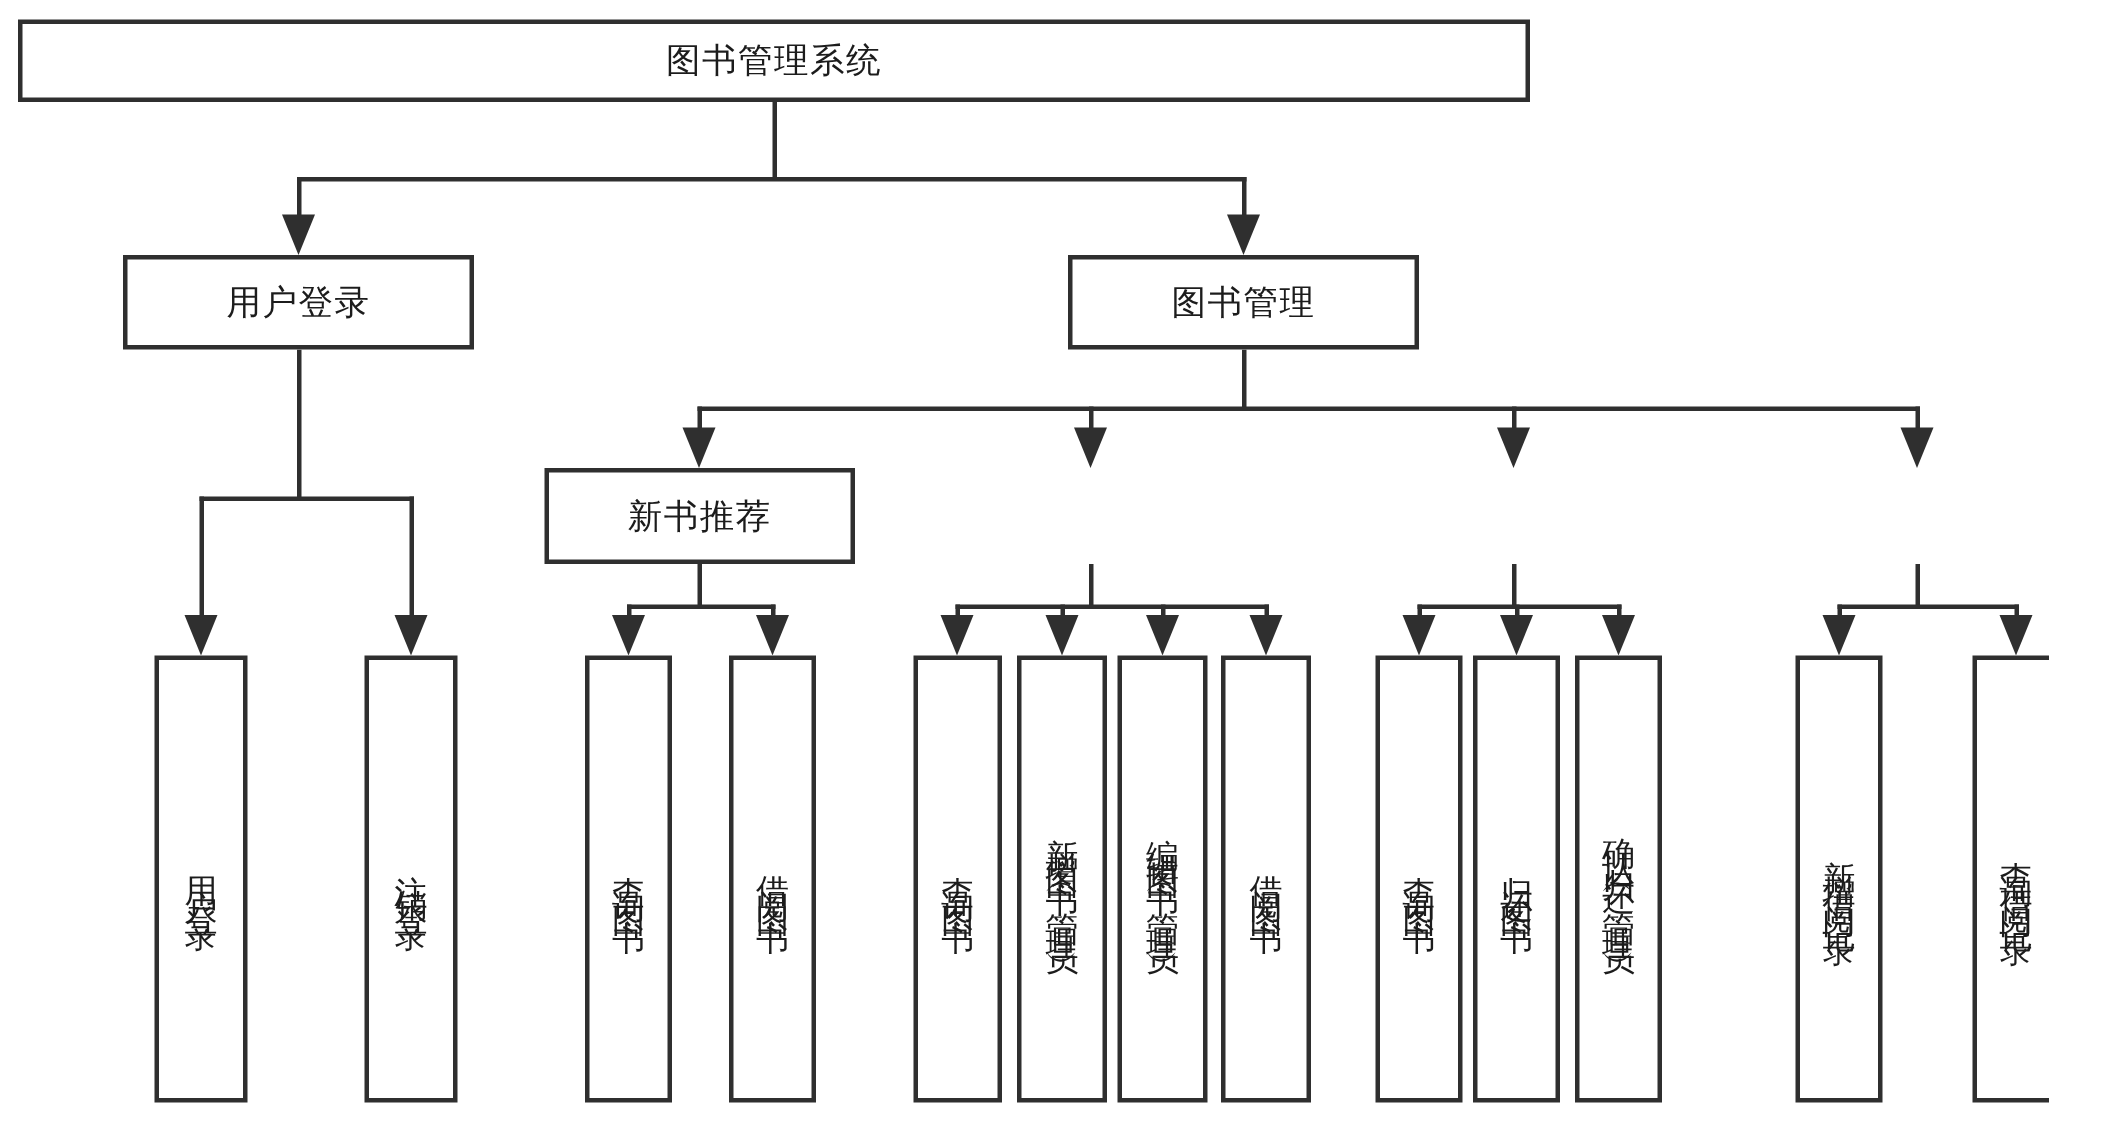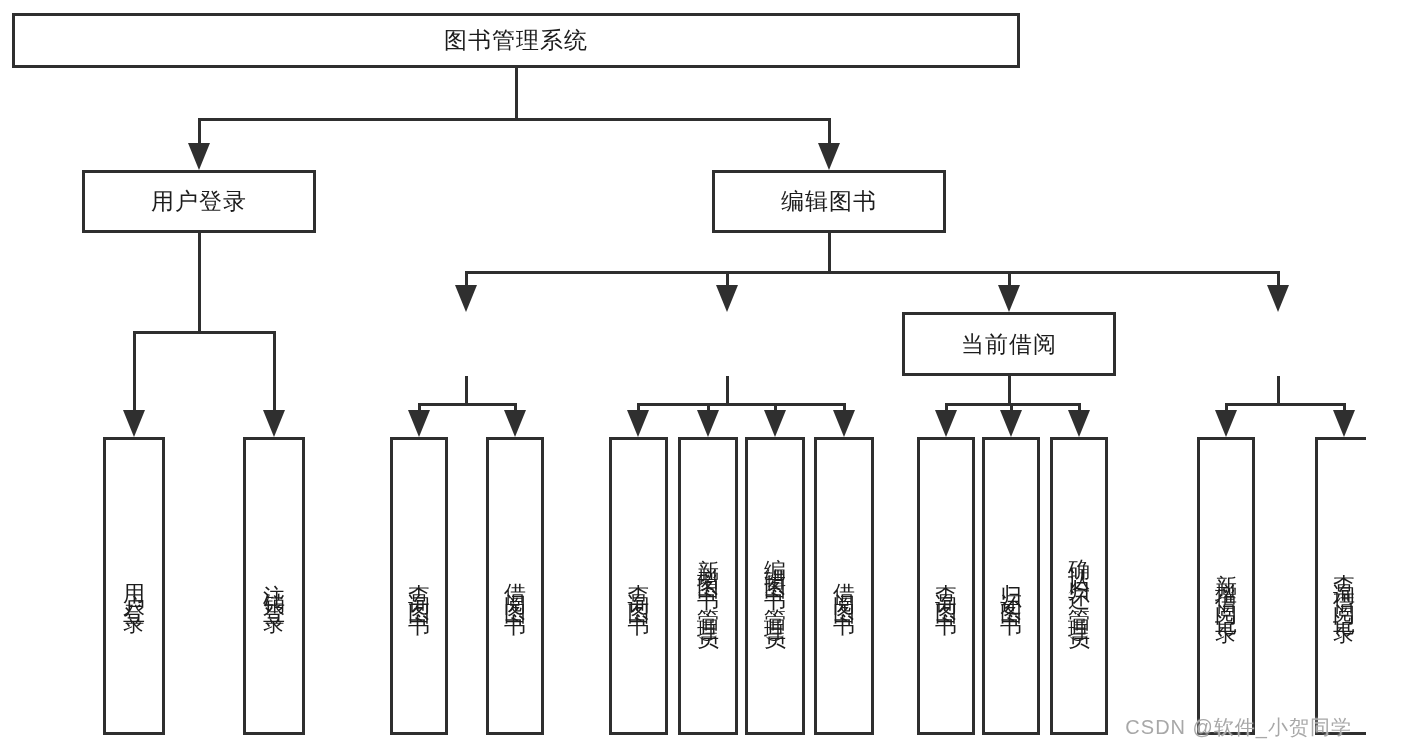--- a/index.html
+++ b/index.html
@@ -69,41 +69,41 @@
   <div class="box" style="left:12px;top:13px;width:1008px;height:55px;">图书管理系统</div>
 
   <div class="vline" style="left:515px;top:66px;height:54px;"></div>
   <div class="hline" style="left:198px;top:118px;width:633px;"></div>
   <div class="vline" style="left:198px;top:118px;height:28px;"></div>
   <div class="arrow" style="left:188px;top:143px;"></div>
   <div class="vline" style="left:828px;top:118px;height:28px;"></div>
   <div class="arrow" style="left:818px;top:143px;"></div>
 
   <div class="box" style="left:82px;top:170px;width:234px;height:63px;">用户登录</div>
-  <div class="box" style="left:712px;top:170px;width:234px;height:63px;">编辑图书</div>
+  <div class="box" style="left:712px;top:170px;width:234px;height:63px;">图书管理</div>
 
   <div class="vline" style="left:198px;top:233px;height:100px;"></div>
   <div class="hline" style="left:133px;top:331px;width:143px;"></div>
   <div class="vline" style="left:133px;top:331px;height:80px;"></div>
   <div class="arrow" style="left:123px;top:410px;"></div>
   <div class="vline" style="left:273px;top:331px;height:80px;"></div>
   <div class="arrow" style="left:263px;top:410px;"></div>
 
   <div class="vline" style="left:828px;top:233px;height:40px;"></div>
   <div class="hline" style="left:465px;top:271px;width:815px;"></div>
   <div class="vline" style="left:465px;top:271px;height:16px;"></div>
   <div class="arrow" style="left:455px;top:285px;"></div>
   <div class="vline" style="left:726px;top:271px;height:16px;"></div>
   <div class="arrow" style="left:716px;top:285px;"></div>
   <div class="vline" style="left:1008px;top:271px;height:16px;"></div>
   <div class="arrow" style="left:998px;top:285px;"></div>
   <div class="vline" style="left:1277px;top:271px;height:16px;"></div>
   <div class="arrow" style="left:1267px;top:285px;"></div>
 
-  <div class="box" style="left:902px;top:312px;width:214px;height:64px;">当前借阅</div>
+  <div class="box" style="left:363px;top:312px;width:207px;height:64px;">新书推荐</div>
 
   <div class="vline" style="left:465px;top:376px;height:29px;"></div>
   <div class="hline" style="left:418px;top:403px;width:99px;"></div>
   <div class="vline" style="left:418px;top:403px;height:8px;"></div>
   <div class="arrow" style="left:408px;top:410px;"></div>
   <div class="vline" style="left:514px;top:403px;height:8px;"></div>
   <div class="arrow" style="left:504px;top:410px;"></div>
 
   <div class="vline" style="left:726px;top:376px;height:29px;"></div>
   <div class="hline" style="left:637px;top:403px;width:209px;"></div>
@@ -169,15 +169,14 @@
     <span class="vtext">确认归还（管理员）</span>
   </div>
 
   <div class="vbox" style="left:1197px;top:437px;width:58px;height:298px;">
     <span class="vtext">新增借阅记录</span>
   </div>
   <div class="vbox" style="left:1315px;top:437px;width:58px;height:298px;">
     <span class="vtext">查询借阅记录</span>
   </div>
 
-  <div class="watermark">CSDN @软件_小贺同学</div>
 
 </div>
 
 </body></html>

